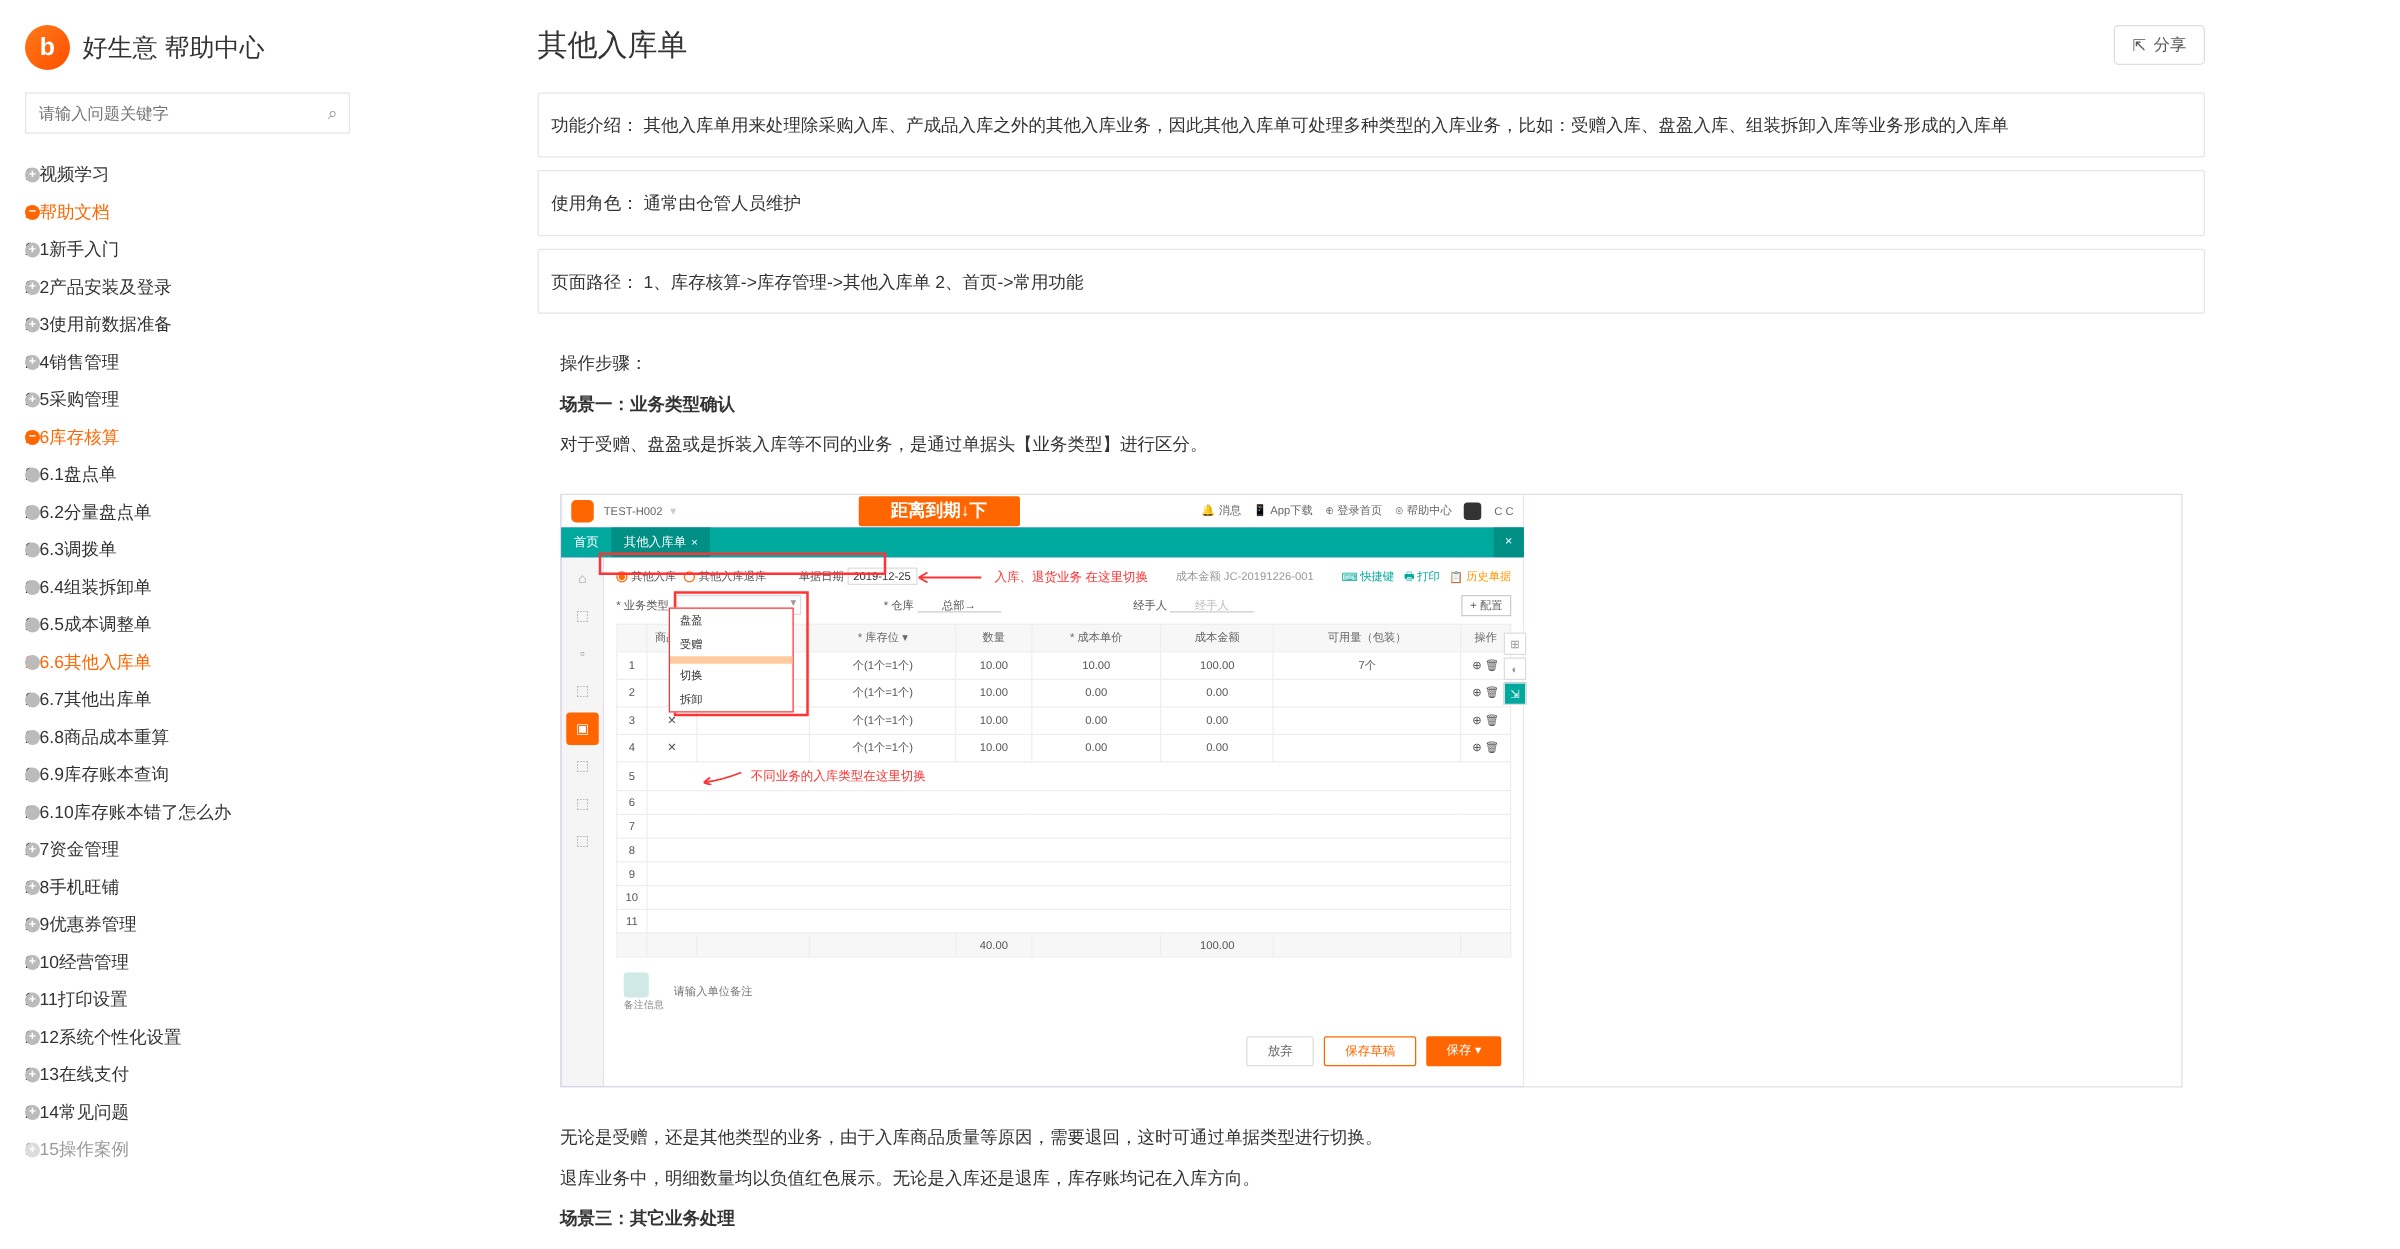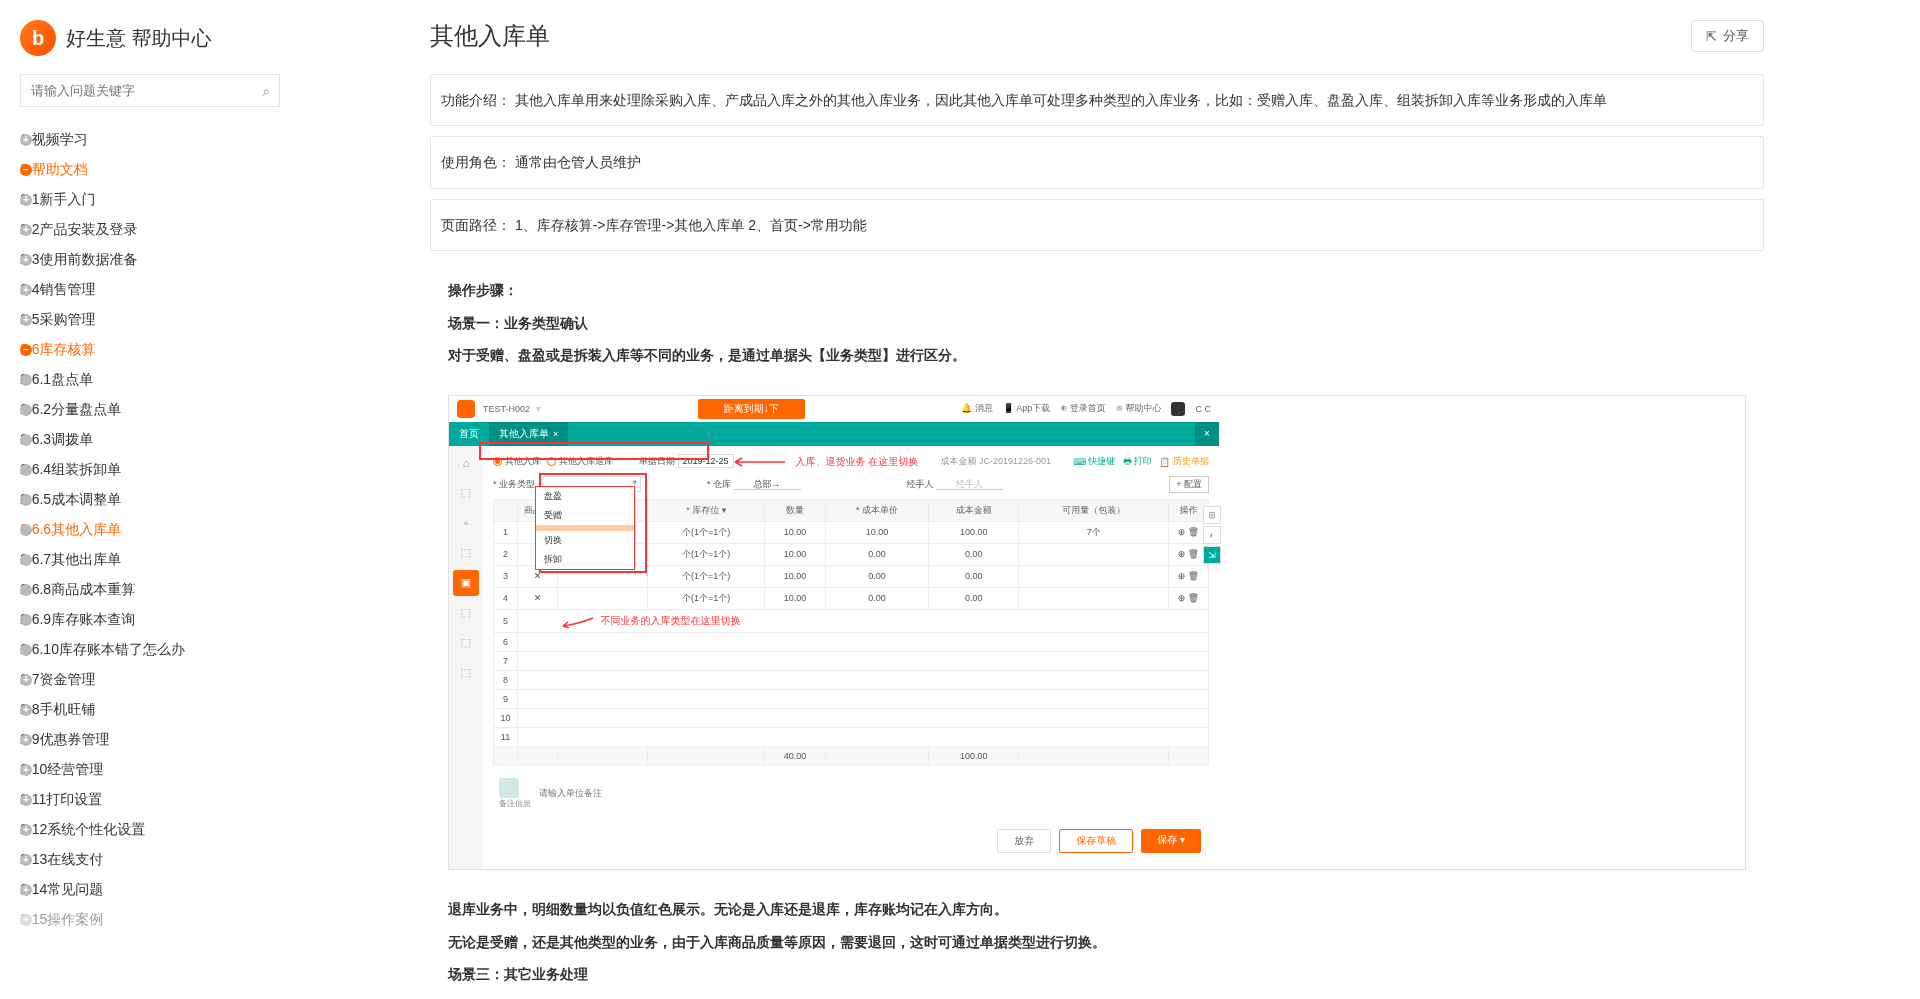--- a/index.html
+++ b/index.html
@@ -28,28 +28,28 @@
 .nav li.active-orange { color: #ff6600; }
 .nav li.active-orange::before { background: #ff6600; }
 .nav li.active-text { color: #ff6600; }
 .main { flex: 1; padding: 20px 100px 40px 130px; max-width: 1564px; }
 .main-header { display: flex; justify-content: space-between; align-items: center; margin-bottom: 22px; }
 .page-title { font-size: 24px; font-weight: 500; color: #333; }
 .share-btn { border: 1px solid #ddd; border-radius: 4px; padding: 6px 14px; color: #555; cursor: pointer; display: flex; align-items: center; gap: 6px; font-size: 13px; background: #fff; }
 .info-box { border: 1px solid #e5e5e5; border-radius: 2px; padding: 14px 10px; margin-bottom: 10px; font-size: 14px; color: #333; line-height: 1.6; }
 .info-label { color: #333; }
 .content-block { padding: 10px 18px; font-size: 14px; color: #333; line-height: 1.9; }
-.content-block p { margin: 6px 0; font-weight: bold; }
+.content-block p { margin: 6px 0; }
 .content-block .bold { font-weight: 600; }
 .screenshot { margin: 10px 18px; border: 1px solid #e0e0e0; }
 .sc-inner { width: 770px; background: #8b5cf6; font-size: 10px; }
 .sc-topbar { background: #fff; display: flex; align-items: center; height: 26px; padding: 0 8px; }
 .sc-logo { width: 18px; height: 18px; background: #ff6600; border-radius: 4px; margin-right: 8px; }
 .sc-toptext { color: #666; font-size: 9px; }
-.sc-topcenter { margin-left: auto; margin-right: auto; background: #ff6600; color: #fff; padding: 3px 26px; border-radius: 2px; font-size: 10px; }
+.sc-topcenter { margin-left: auto; margin-right: auto; background: #ff6600; color: #fff; padding: 3px 26px; border-radius: 2px; font-size: 14px; font-weight: bold; }
 .sc-topright { display: flex; gap: 10px; font-size: 9px; color: #666; align-items: center; }
 .sc-avatar { width: 14px; height: 14px; background: #333; border-radius: 3px; }
 .sc-tabs { background: #00a99d; display: flex; align-items: center; height: 24px; }
 .sc-tab { padding: 0 10px; color: #fff; font-size: 10px; height: 100%; display: flex; align-items: center; }
 .sc-tab.active { background: #008f85; }
 .sc-tab .close { margin-left: 4px; font-size: 9px; }
 .sc-tabs-spacer { flex: 1; }
 .sc-tabs-close { width: 24px; background: #008f85; text-align: center; color: #fff; line-height: 24px; }
 .sc-body { display: flex; }
 .sc-leftnav { width: 34px; background: #f5f5f5; display: flex; flex-direction: column; align-items: center; padding-top: 4px; gap: 4px; }
@@ -349,19 +349,19 @@
               <span class="sc-btn plain">放弃</span>
               <span class="sc-btn orange-line">保存草稿</span>
               <span class="sc-btn orange">保存 ▾</span>
             </div>
           </div>
         </div>
       </div>
     </div>
 
     <div class="content-block">
+      <p>无论是受赠，还是其他类型的业务，由于入库商品质量等原因，需要退回，这时可通过单据类型进行切换。</p>
       <p>退库业务中，明细数量均以负值红色展示。无论是入库还是退库，库存账均记在入库方向。</p>
-      <p>无论是受赠，还是其他类型的业务，由于入库商品质量等原因，需要退回，这时可通过单据类型进行切换。</p>
       <p class="bold">场景三：其它业务处理</p>
 
     </div>
   </main>
 </div>
 
 </body></html>

